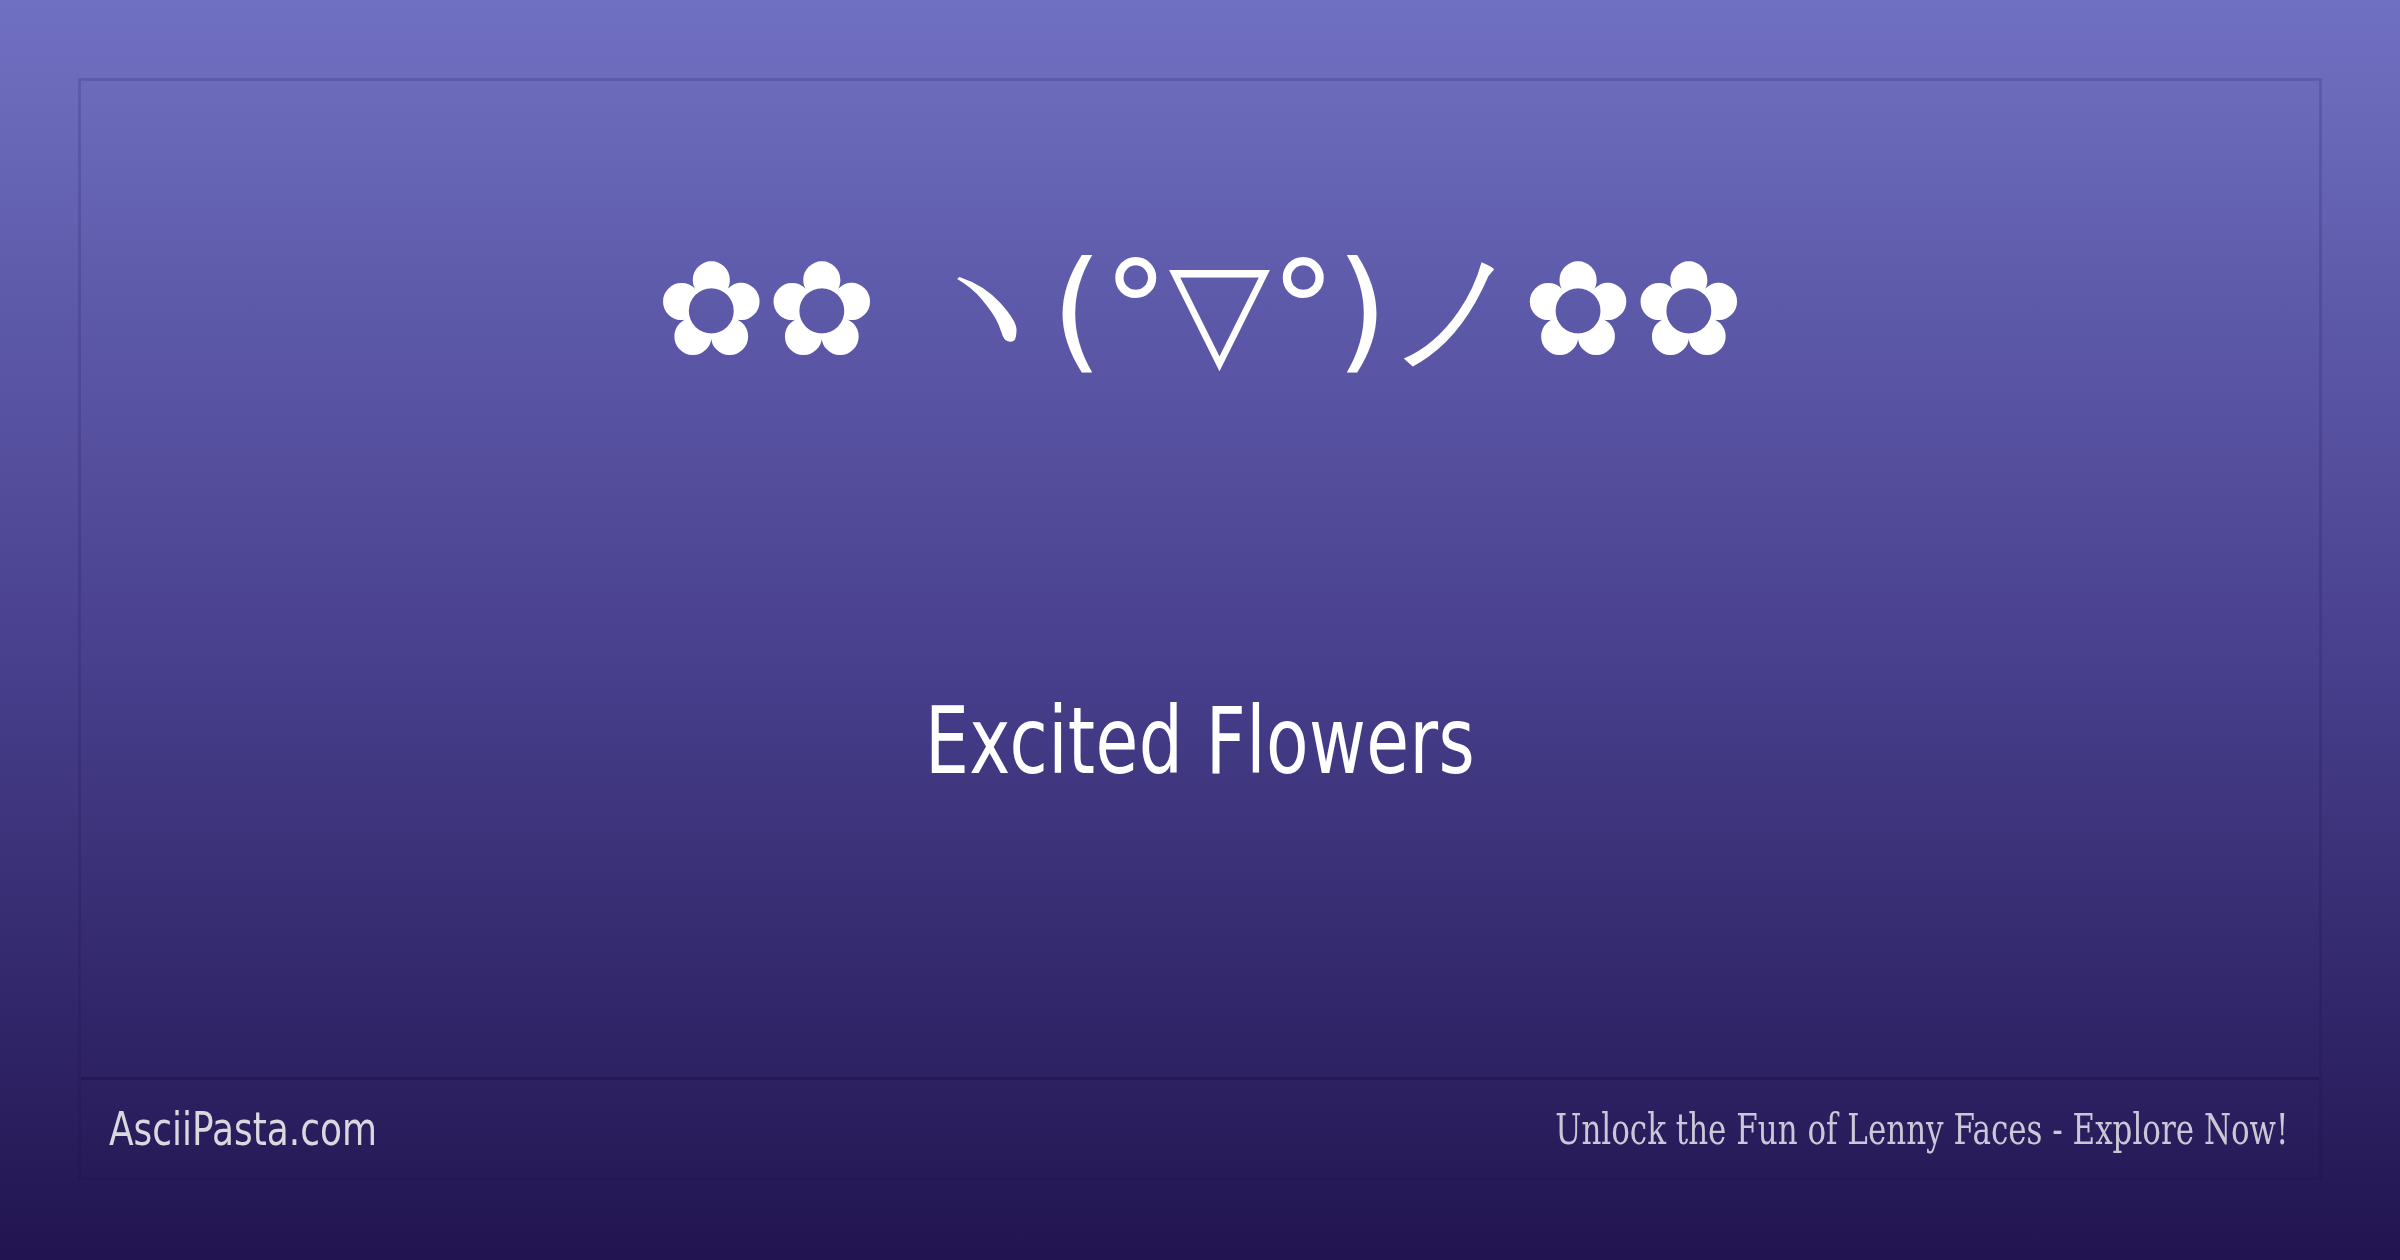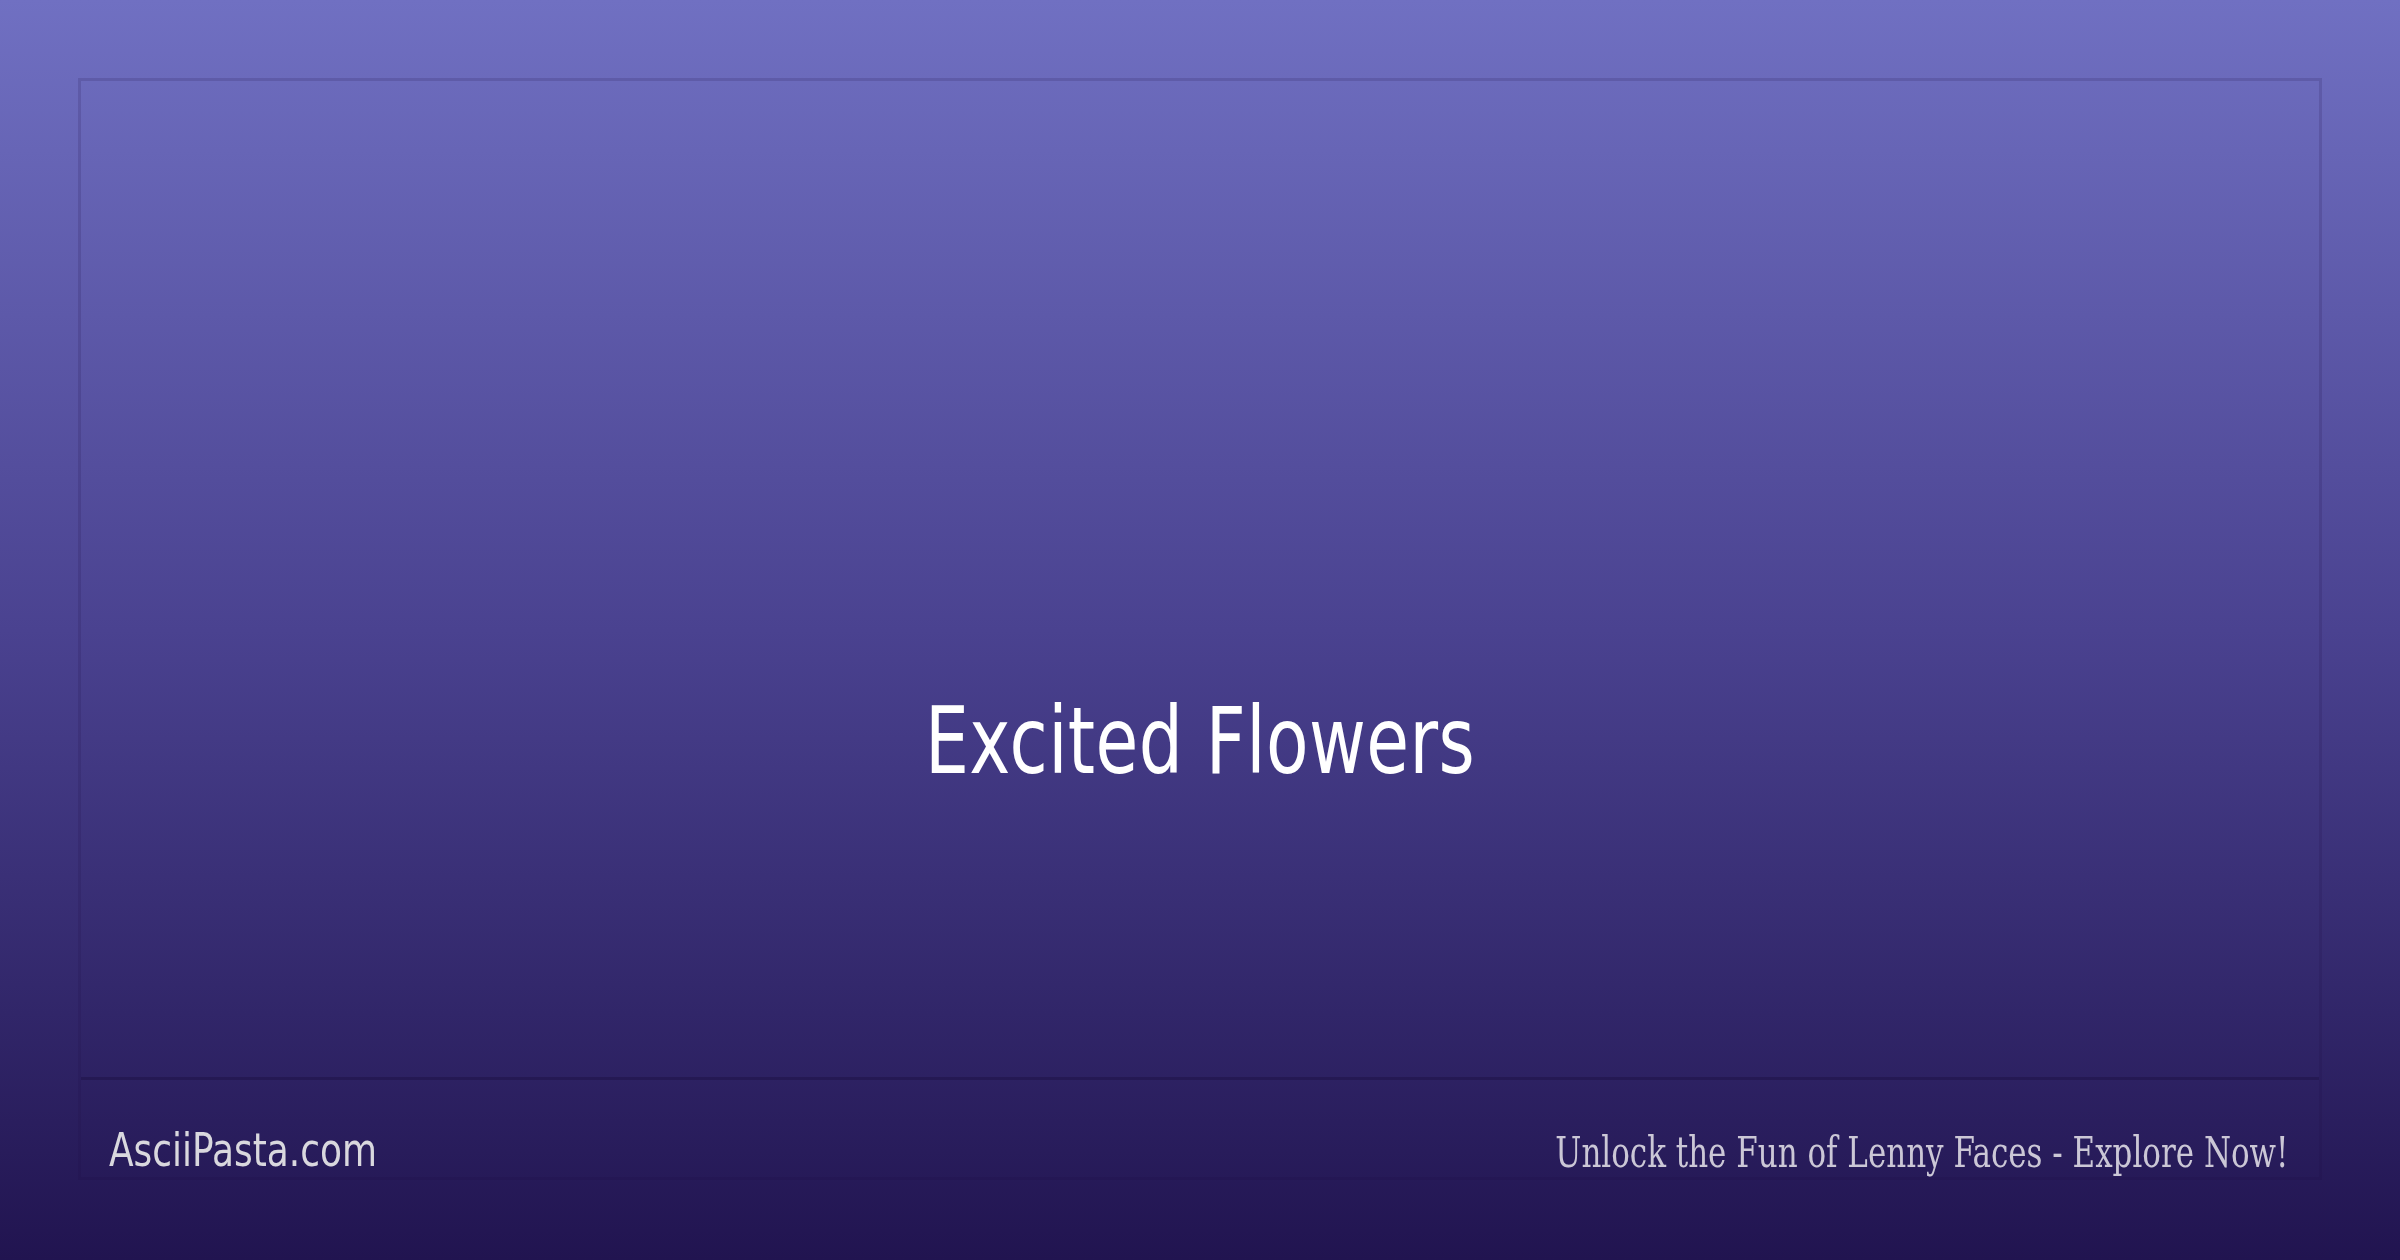--- a/index.html
+++ b/index.html
@@ -69,21 +69,21 @@
     transform: scaleX(0.84);
     transform-origin: center center;
   }
 
   
   .footer {
     flex: 0 0 auto;
     height: 100px;
     border-top: 3px solid rgba(20, 8, 50, 0.30);
     display: flex;
-    align-items: flex-end;
+    align-items: center;
     justify-content: space-between;
     padding: 0 30px 0 28px;
     box-sizing: border-box;
   }
 
   .brand {
     color: #d9d8de;
     font-family: "DejaVu Sans", sans-serif;
     font-stretch: condensed;
     font-size: 47px;
@@ -108,20 +108,21 @@
 </style>
 </head>
 <body>
 
 <div class="canvas">
 
   <div class="card">
 
     <div class="stage">
 
+      <div class="kaomoji">✿✿ ヽ(°▽°)ノ✿✿</div>
 
       <div class="title">Excited Flowers</div>
 
     </div>
 
     <div class="footer">
 
       <div class="brand">AsciiPasta.com</div>
 
       <div class="tagline">Unlock the Fun of Lenny Faces - Explore Now!</div>

